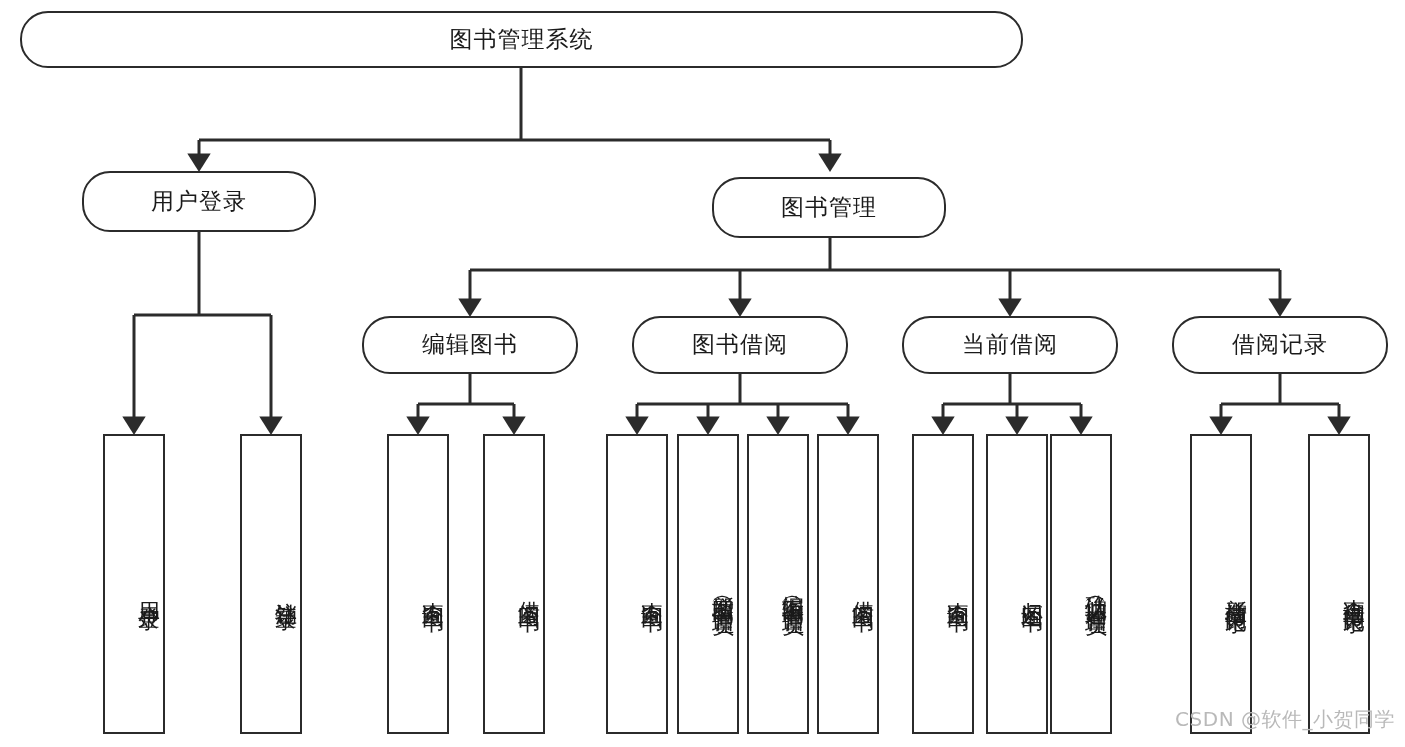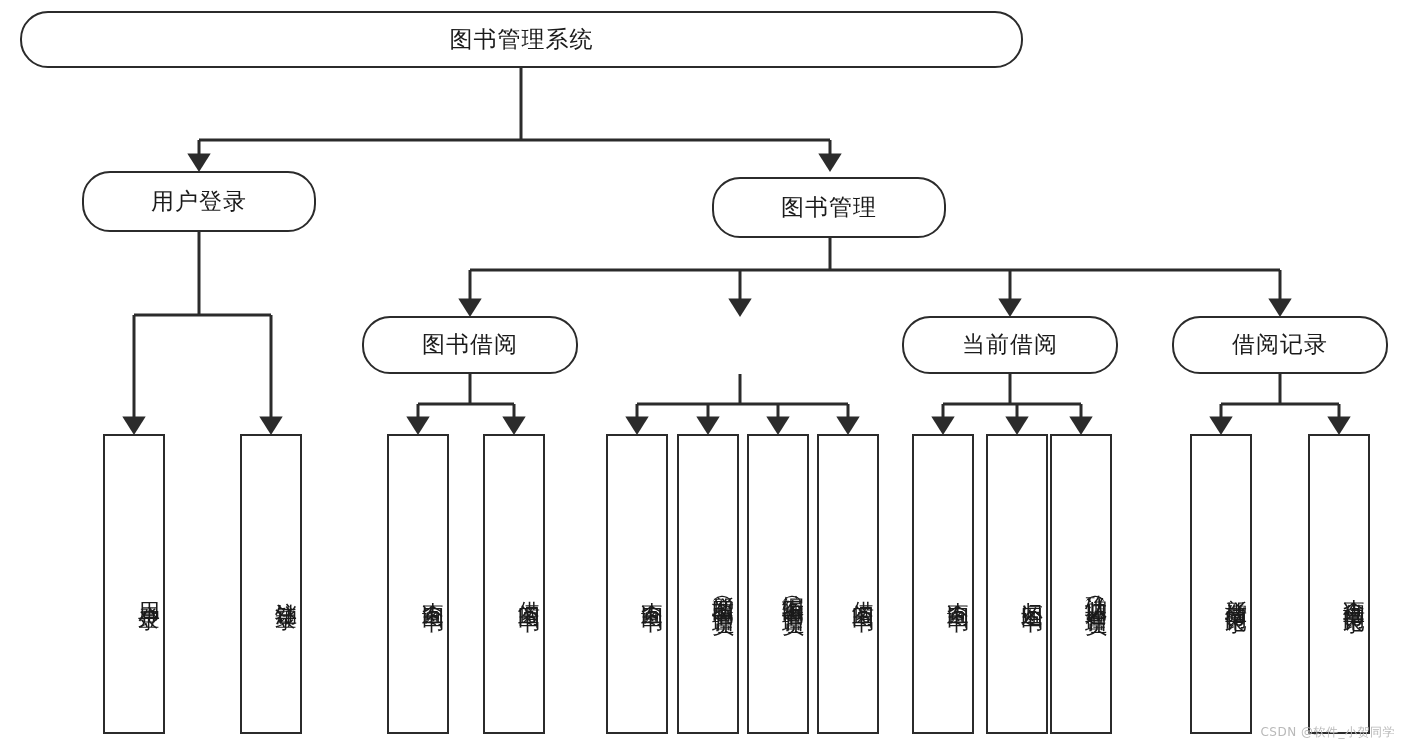--- a/index.html
+++ b/index.html
@@ -50,22 +50,22 @@
     position: absolute;
     left: 0;
     top: 0;
     width: 1405px;
     height: 747px;
     pointer-events: none;
   }
   .watermark {
     position: absolute;
     right: 10px;
-    bottom: 6px;
-    font-size: 12px;
+    bottom: 14px;
+    font-size: 20px;
     color: #b9b9b9;
     letter-spacing: 0.5px;
     white-space: nowrap;
   }
 </style>
 </head>
 <body>
 
 <div id="canvas">
 
@@ -117,21 +117,22 @@
       <path d="M1221,404 L1221,426" marker-end="url(#arrow)"></path>
       <path d="M1339,404 L1339,426" marker-end="url(#arrow)"></path>
     </g>
   </svg>
 
   <div class="node horiz title-node" style="left:20px; top:11px; width:1003px; height:57px;">图书管理系统</div>
 
   <div class="node horiz" style="left:82px; top:171px; width:234px; height:61px;">用户登录</div>
   <div class="node horiz" style="left:712px; top:177px; width:234px; height:61px;">图书管理</div>
 
-  <div class="node horiz" style="left:362px; top:316px; width:216px; height:58px;">图书借阅</div>
+  <div class="node horiz" style="left:362px; top:316px; width:216px; height:58px;">编辑图书</div>
+  <div class="node horiz" style="left:632px; top:316px; width:216px; height:58px;">图书借阅</div>
   <div class="node horiz" style="left:902px; top:316px; width:216px; height:58px;text-align:center;">当前借阅</div>
   <div class="node horiz" style="left:1172px; top:316px; width:216px; height:58px;">借阅记录</div>
 
   <div class="node vert" style="left:103px; top:434px; width:62px; height:300px;">用户登录</div>
   <div class="node vert" style="left:240px; top:434px; width:62px; height:300px;">注销登录</div>
   <div class="node vert" style="left:387px; top:434px; width:62px; height:300px;">查询图书</div>
   <div class="node vert" style="left:483px; top:434px; width:62px; height:300px;">借阅图书</div>
   <div class="node vert" style="left:606px; top:434px; width:62px; height:300px;">查询图书</div>
   <div class="node vert" style="left:677px; top:434px; width:62px; height:300px;">新增图书（管理员）</div>
   <div class="node vert" style="left:747px; top:434px; width:62px; height:300px;">编辑图书（管理员）</div>

